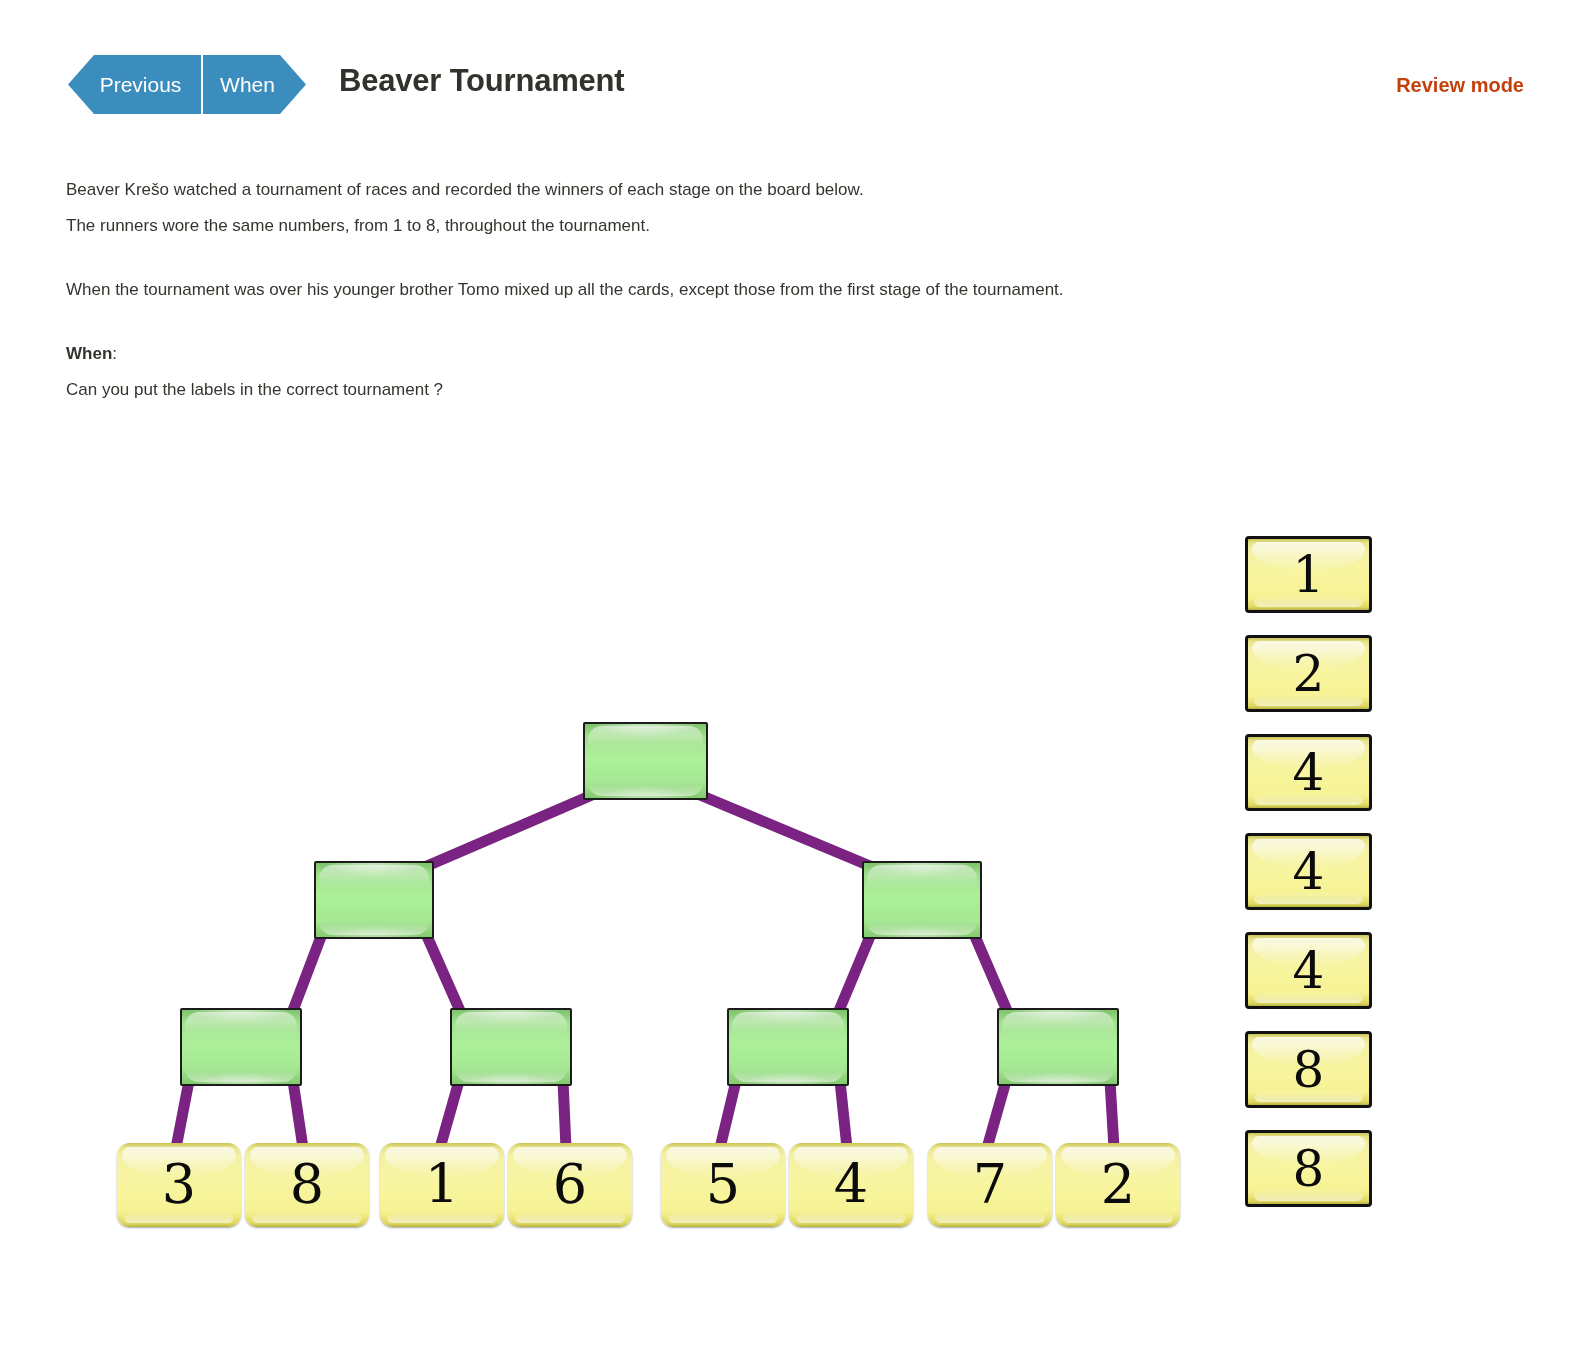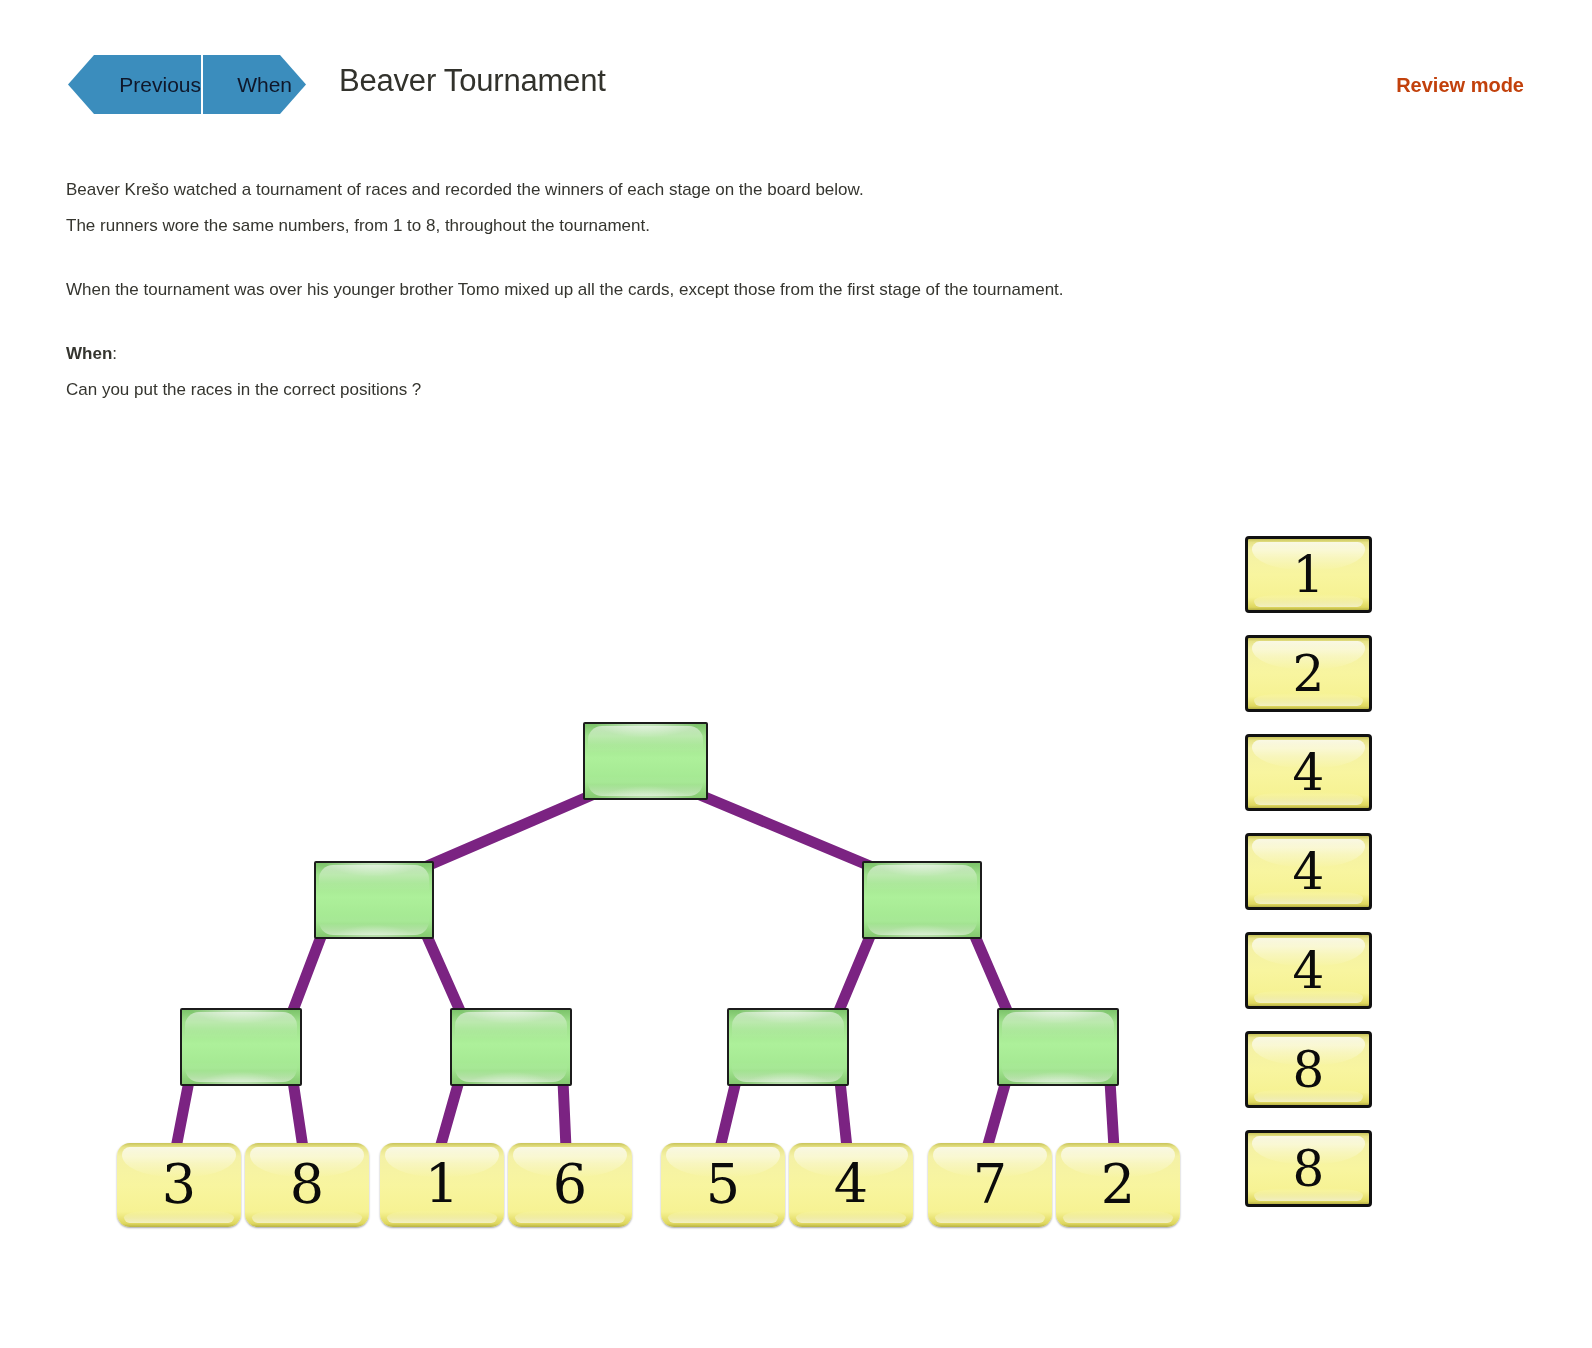--- a/index.html
+++ b/index.html
@@ -26,26 +26,26 @@
   #nav-group {
     position: absolute;
     left: 68px;
     top: 55px;
     height: 59px;
     display: flex;
     align-items: stretch;
   }
   .nav-btn {
     background: #3b8dbd;
-    color: #0f172a;
+    color: #ffffff;
     font-size: 21px;
     font-family: "Liberation Sans", sans-serif;
     display: flex;
     align-items: center;
-    justify-content: flex-end;
+    justify-content: center;
     box-sizing: border-box;
     cursor: pointer;
     user-select: none;
     line-height: 1;
   }
   .nav-btn.prev {
     width: 133px;
     padding-left: 12px;
     clip-path: polygon(0 50%, 26px 0, 100% 0, 100% 100%, 26px 100%);
   }
@@ -56,21 +56,21 @@
   .nav-btn.next {
     width: 103px;
     padding-right: 14px;
     clip-path: polygon(0 0, calc(100% - 26px) 0, 100% 50%, calc(100% - 26px) 100%, 0 100%);
   }
   #page-title {
     position: absolute;
     left: 339px;
     top: 63px;
     font-size: 31px;
-    font-weight: normal;
+    font-weight: bold;
     color: #32322c;
     letter-spacing: -0.2px;
     white-space: nowrap;
   }
   #review-mode {
     position: absolute;
     right: 68px;
     top: 74px;
     font-size: 20px;
     font-weight: bold;
@@ -222,21 +222,21 @@
   <div id="review-mode">Review mode</div>
 </div>
 
 <div id="prose">
   <p class="intro-line">Beaver Krešo watched a tournament of races and recorded the winners of each stage on the board below.</p>
   <p class="intro-line">The runners wore the same numbers, from 1 to 8, throughout the tournament.</p>
   <div class="gap"></div>
   <p id="para2">When the tournament was over his younger brother Tomo mixed up all the cards, except those from the first stage of the tournament.</p>
   <div class="gap"></div>
   <p><span class="task-label">When</span><span>:</span></p>
-  <p>Can you put the races in the correct positions ?</p>
+  <p>Can you put the labels in the correct tournament ?</p>
 </div>
 
 <div id="puzzle">
   <svg id="edges" viewBox="0 0 1592 1348" width="1592" height="1348">
       <line x1="592" y1="795" x2="427" y2="866" stroke="#7b2382" stroke-width="11" stroke-linecap="round"></line>
       <line x1="700" y1="795" x2="870" y2="866" stroke="#7b2382" stroke-width="11" stroke-linecap="round"></line>
       <line x1="322" y1="934" x2="292" y2="1013" stroke="#7b2382" stroke-width="11" stroke-linecap="round"></line>
       <line x1="426" y1="934" x2="461" y2="1013" stroke="#7b2382" stroke-width="11" stroke-linecap="round"></line>
       <line x1="871" y1="934" x2="838" y2="1013" stroke="#7b2382" stroke-width="11" stroke-linecap="round"></line>
       <line x1="974" y1="934" x2="1008" y2="1013" stroke="#7b2382" stroke-width="11" stroke-linecap="round"></line>

